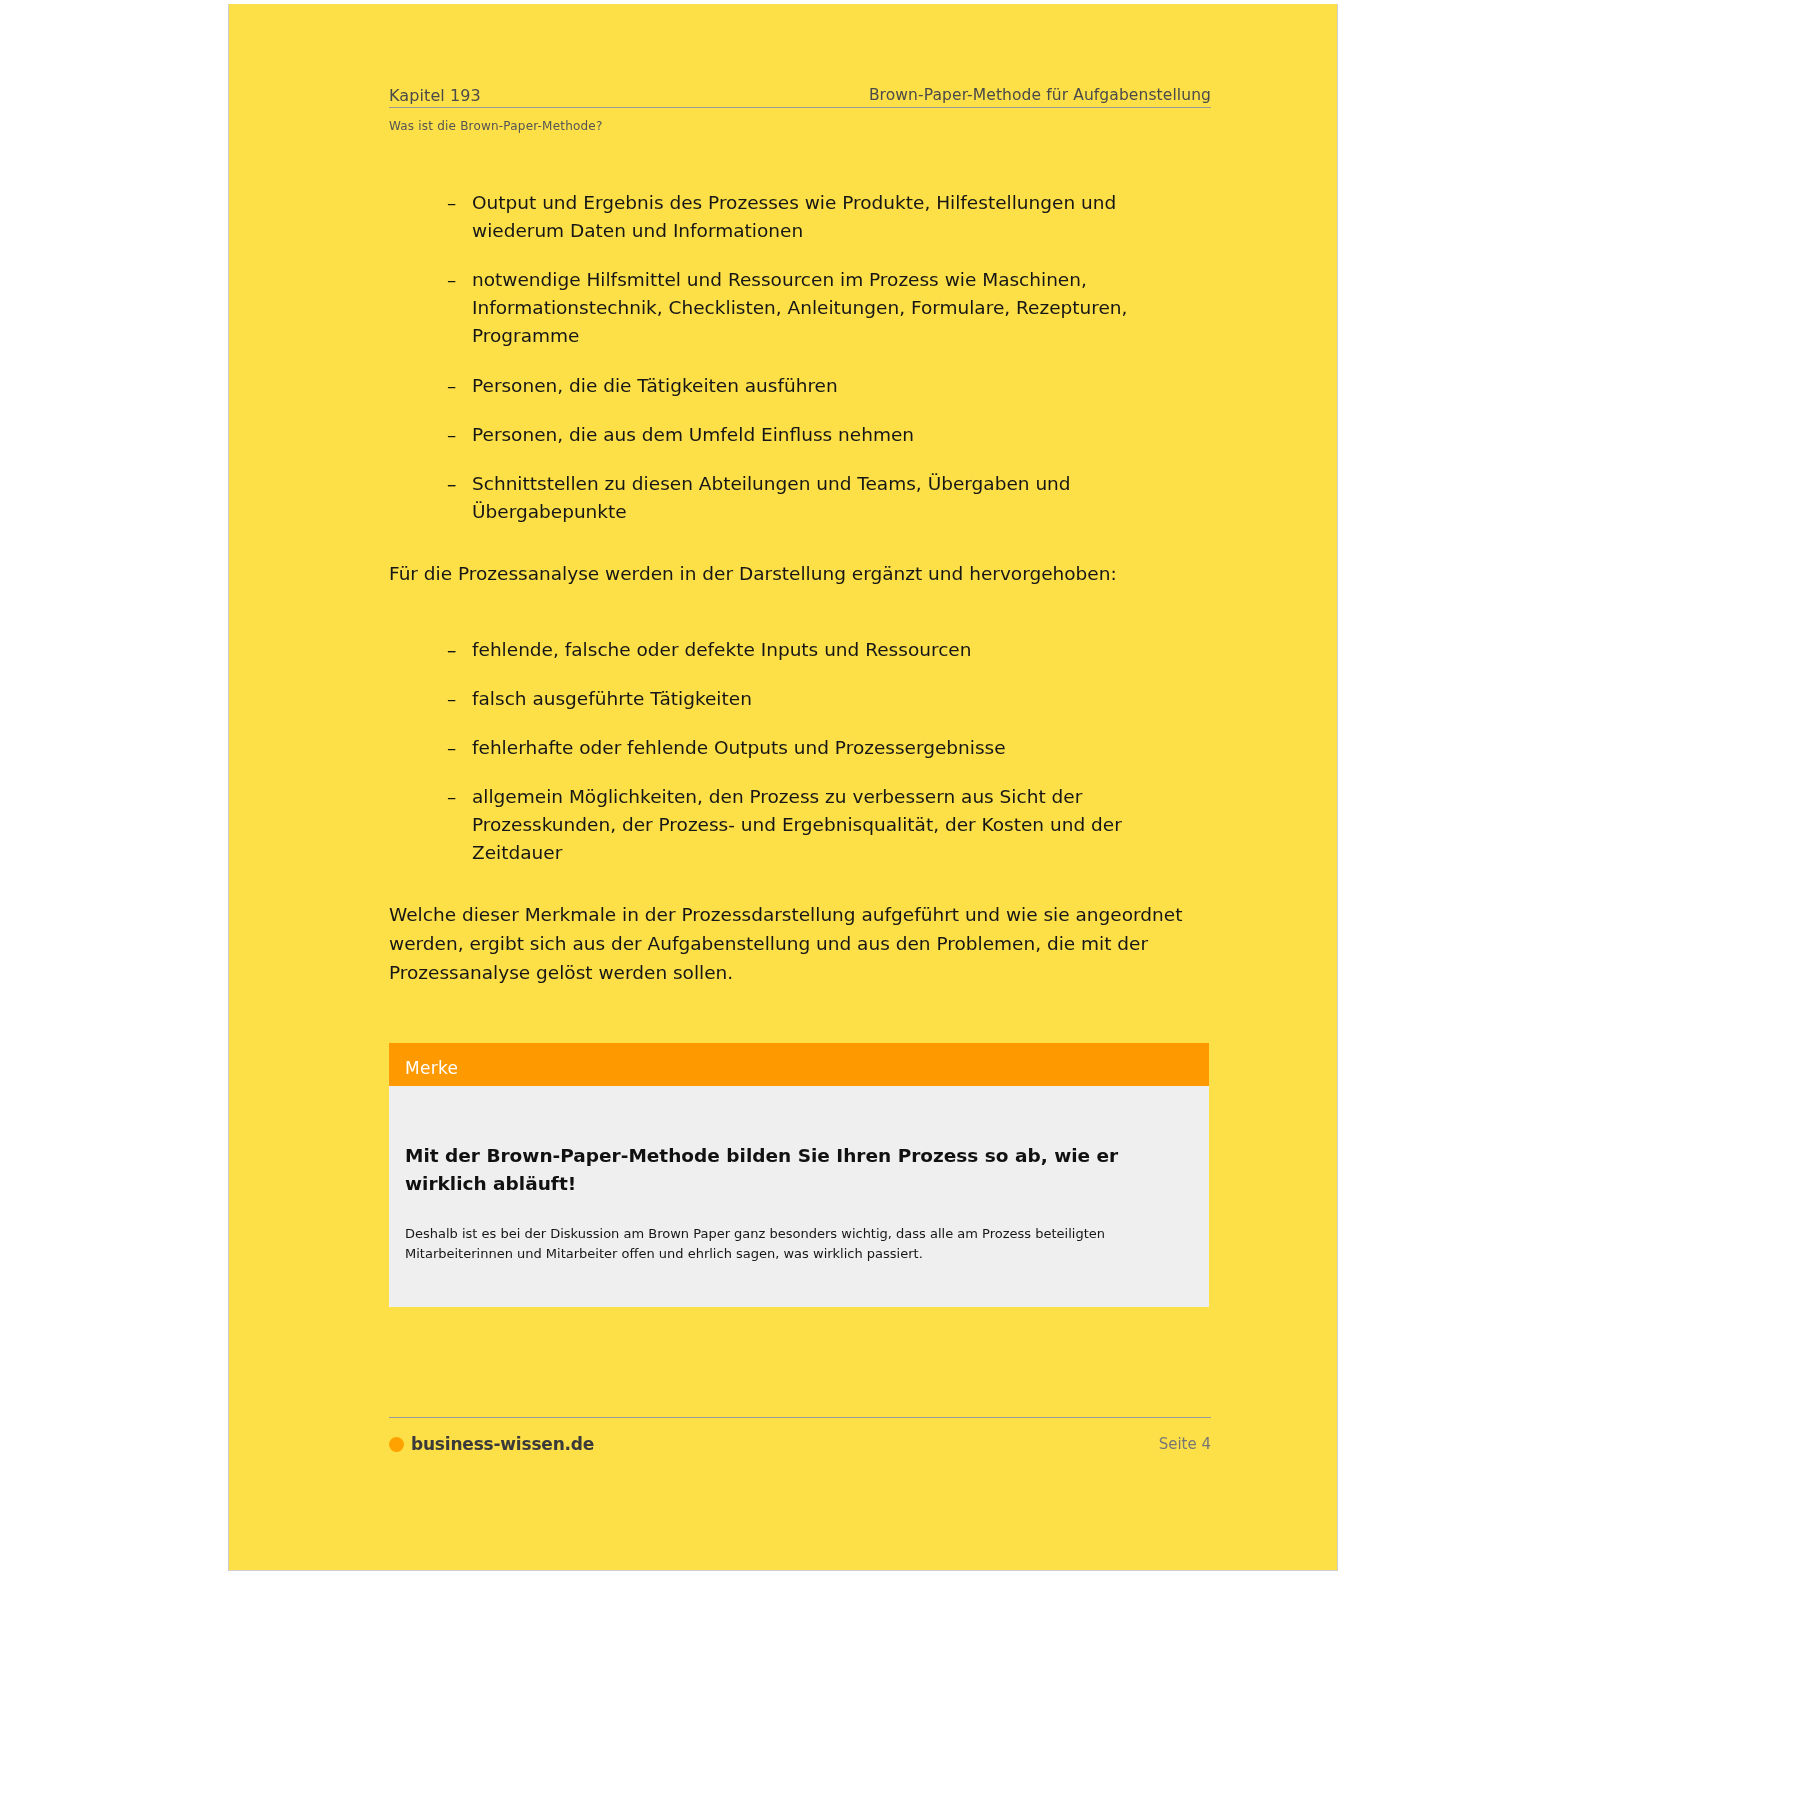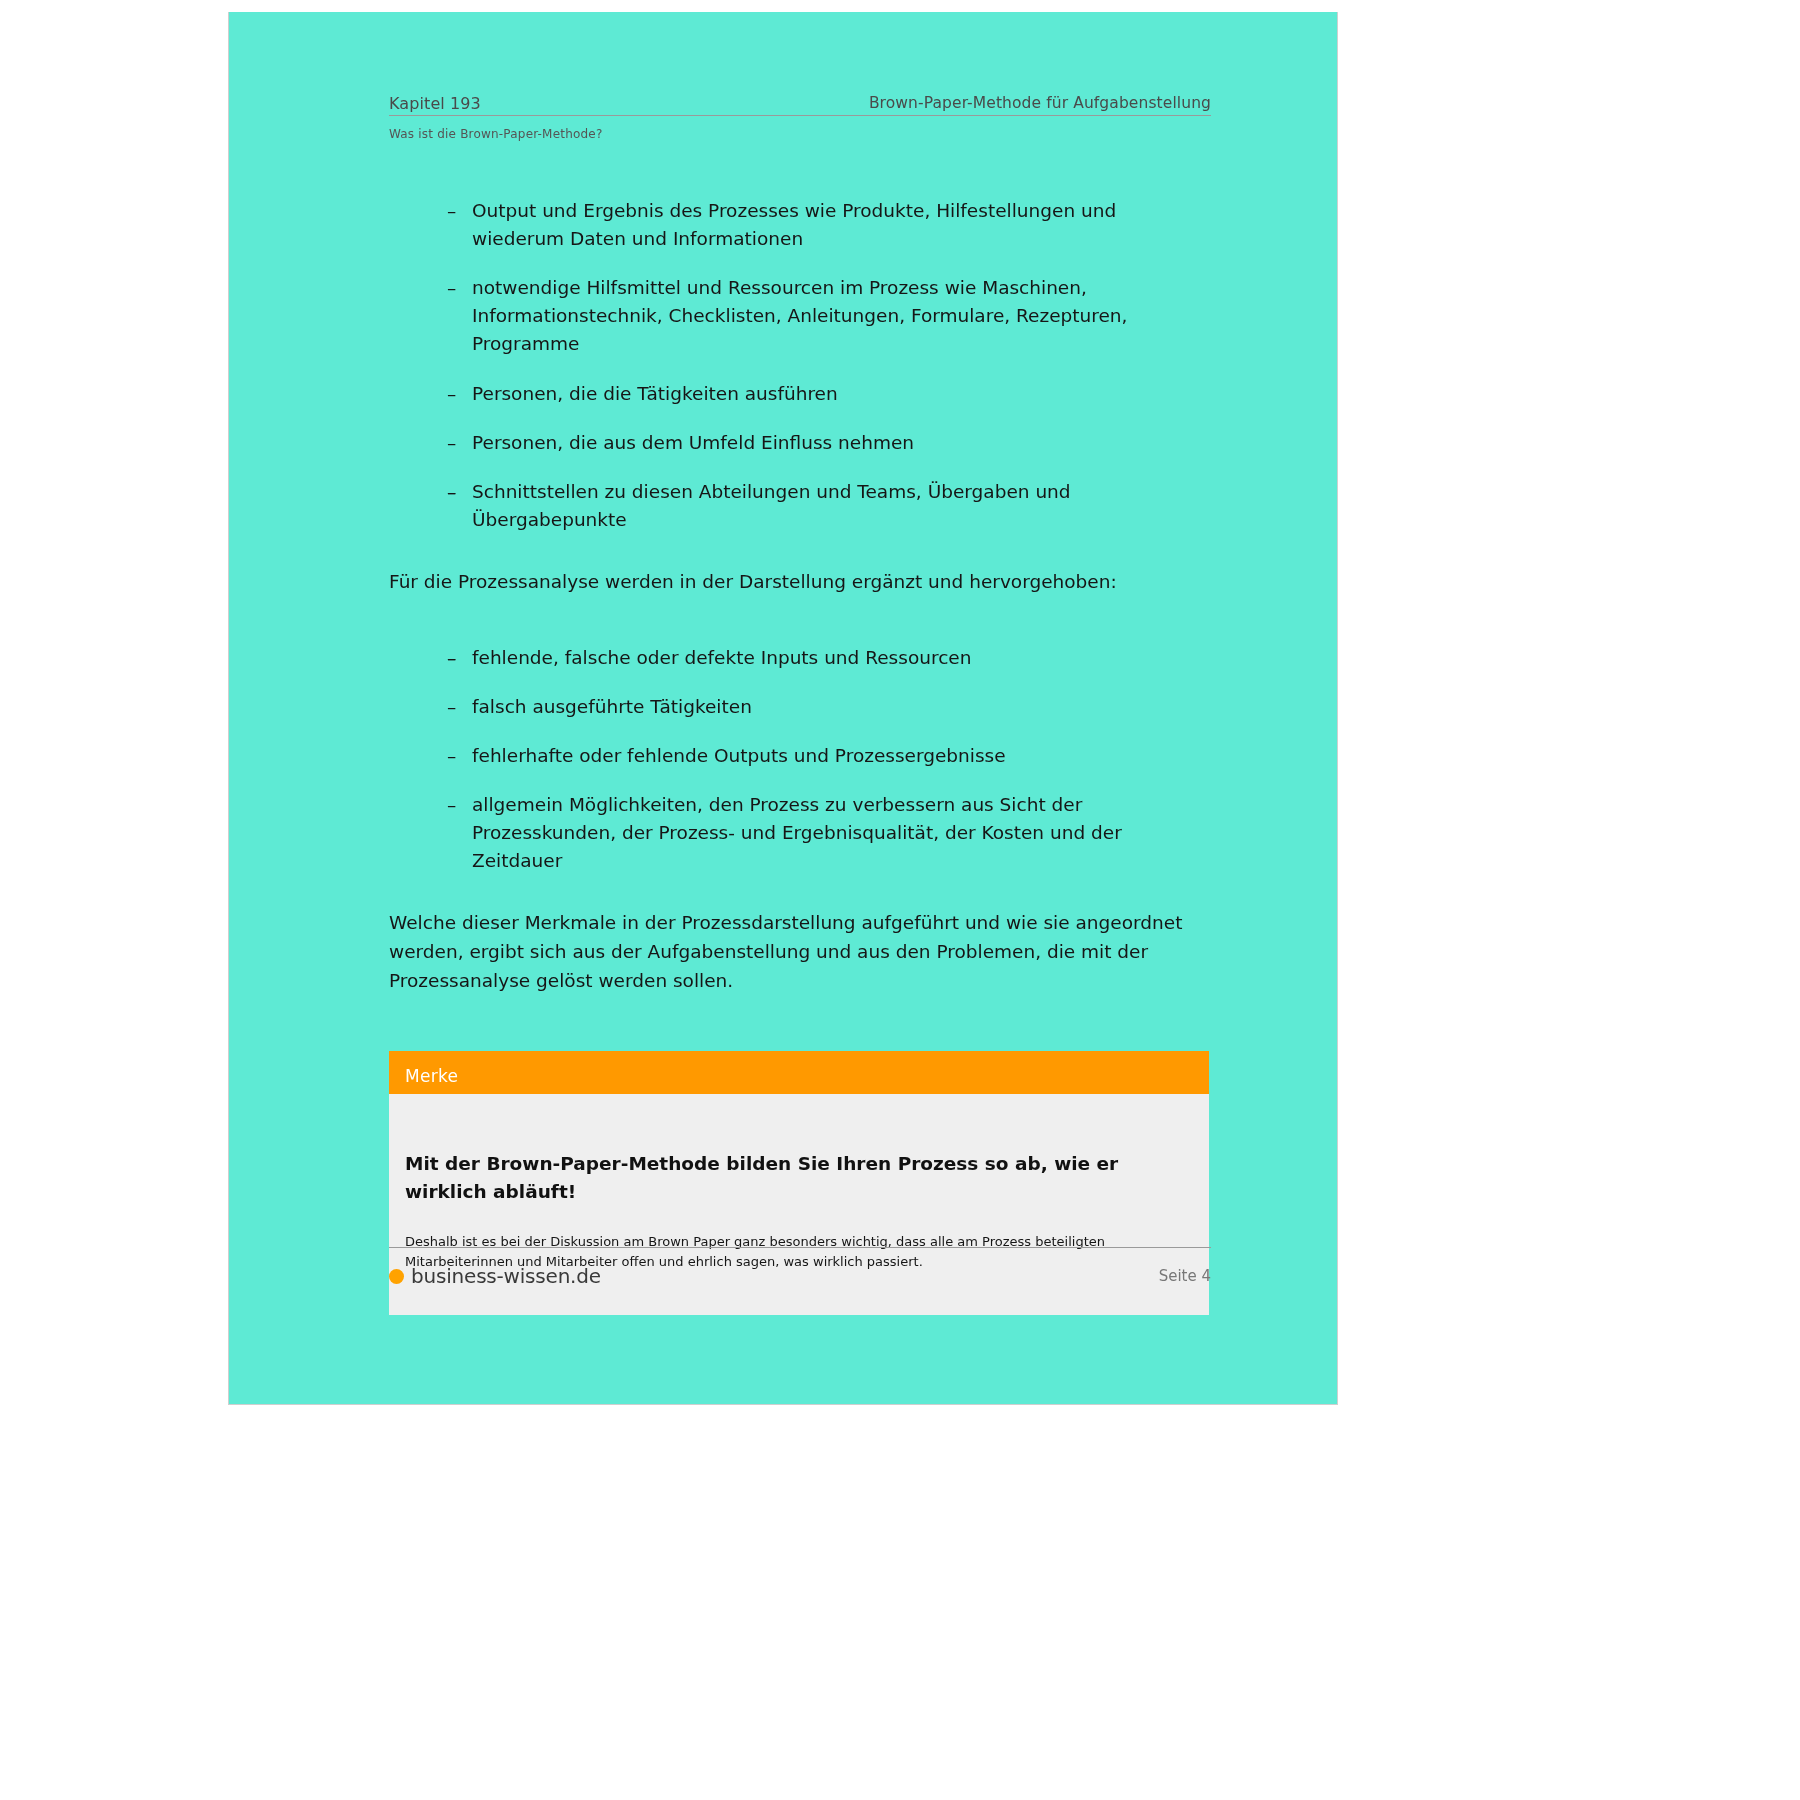--- a/index.html
+++ b/index.html
@@ -19,24 +19,24 @@
     position: relative;
     width: 1800px;
     height: 1800px;
     background: #ffffff;
   }
 
   
   #page-sheet {
     position: absolute;
     left: 228px;
-    top: 12px;
+    top: 4px;
     width: 1110px;
-    height: 1393px;
-    background: #5eead4;
+    height: 1567px;
+    background: #fde047;
     border: 1px solid #cfcfcf;
     border-top: none;
     box-sizing: border-box;
   }
 
   
   .doc-header {
     position: absolute;
     left: 160px;
     top: 82px;
@@ -176,22 +176,22 @@
   }
   .brand-dot {
     width: 15px;
     height: 15px;
     border-radius: 50%;
     background: #FFA200;
     display: inline-block;
     flex: 0 0 auto;
   }
   .brand-text {
-    font-weight: normal;
-    font-size: 20px;
+    font-weight: bold;
+    font-size: 17px;
     color: #3a3a3a;
     letter-spacing: -0.2px;
   }
   .page-num {
     font-size: 15px;
     color: #777777;
   }
 </style>
 </head>
 <body>

